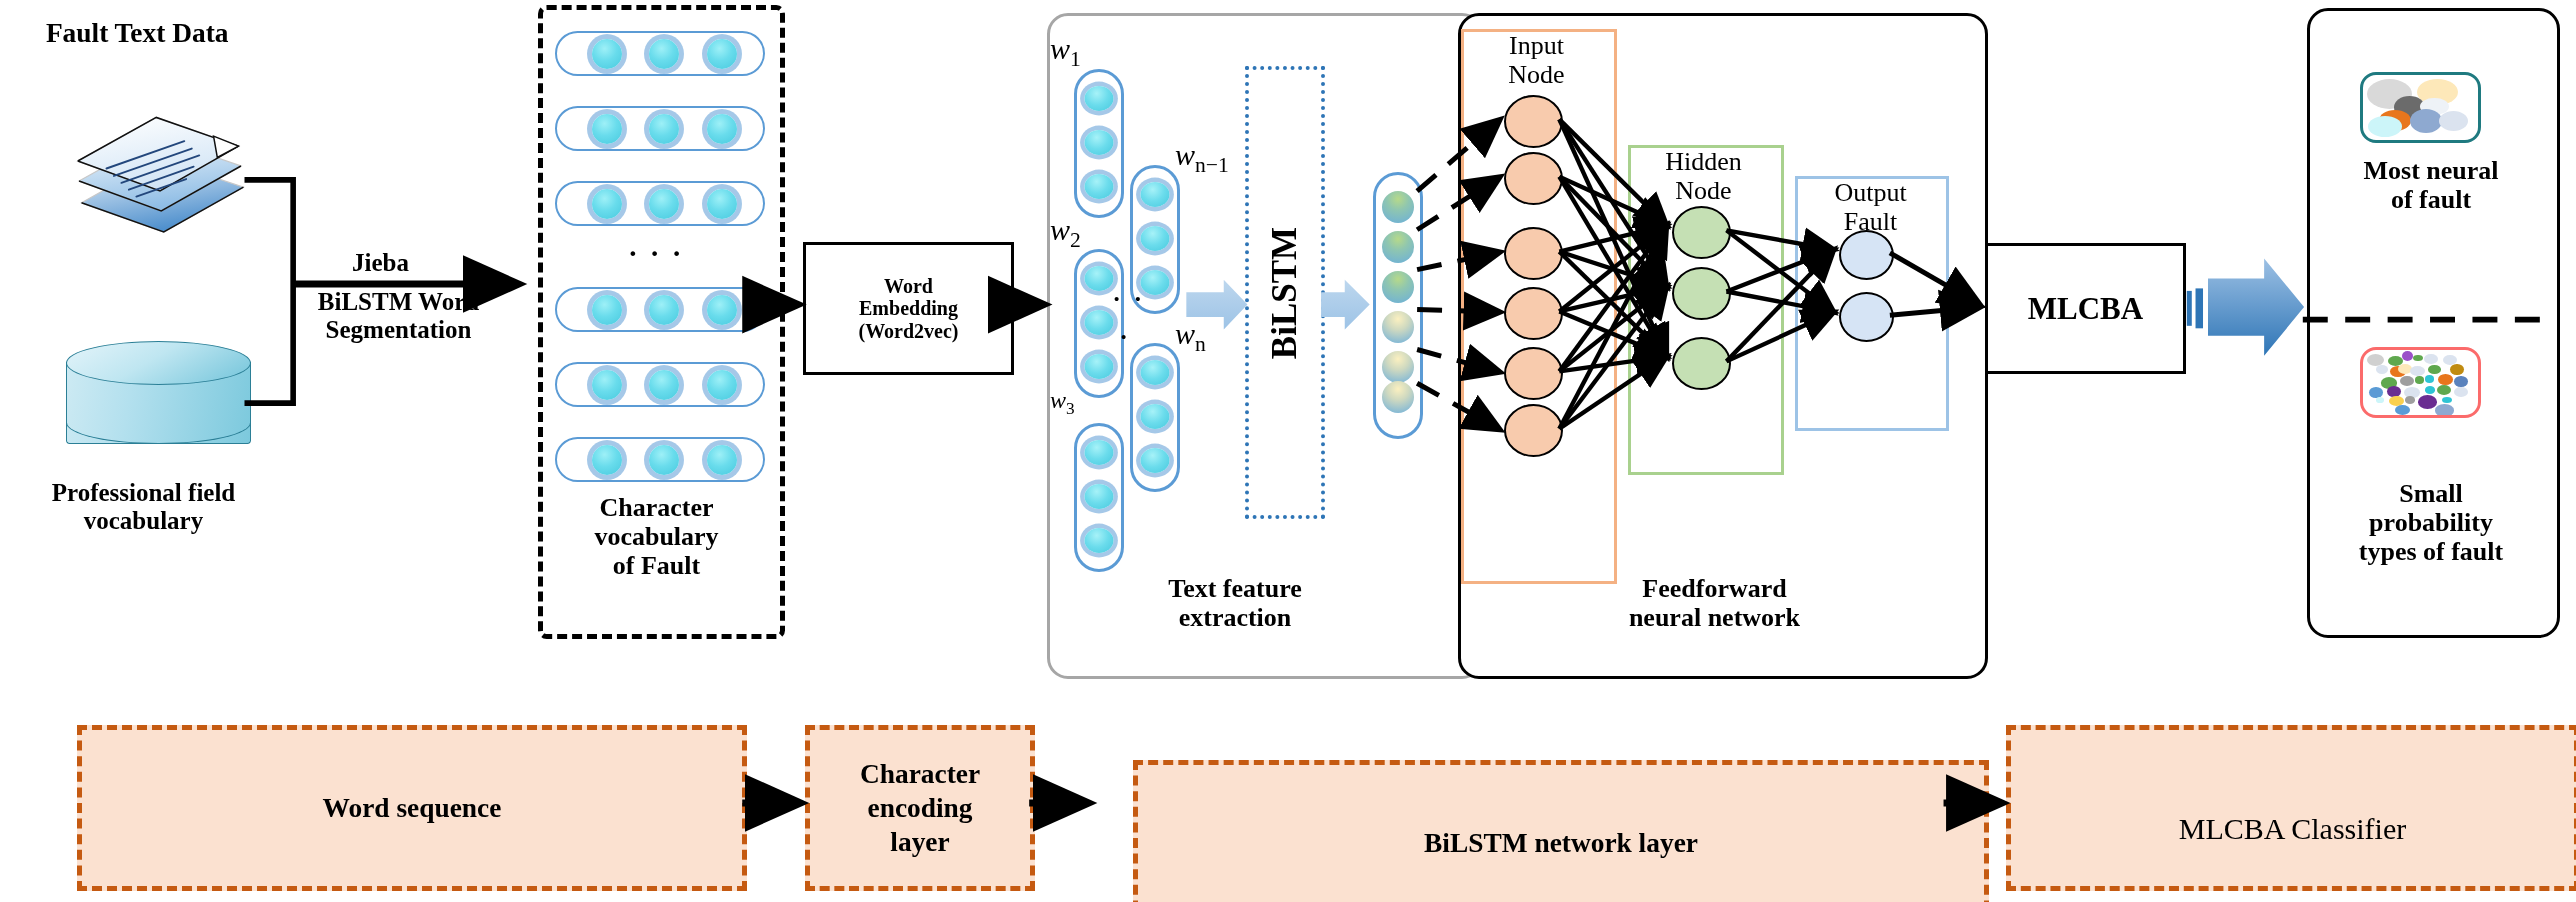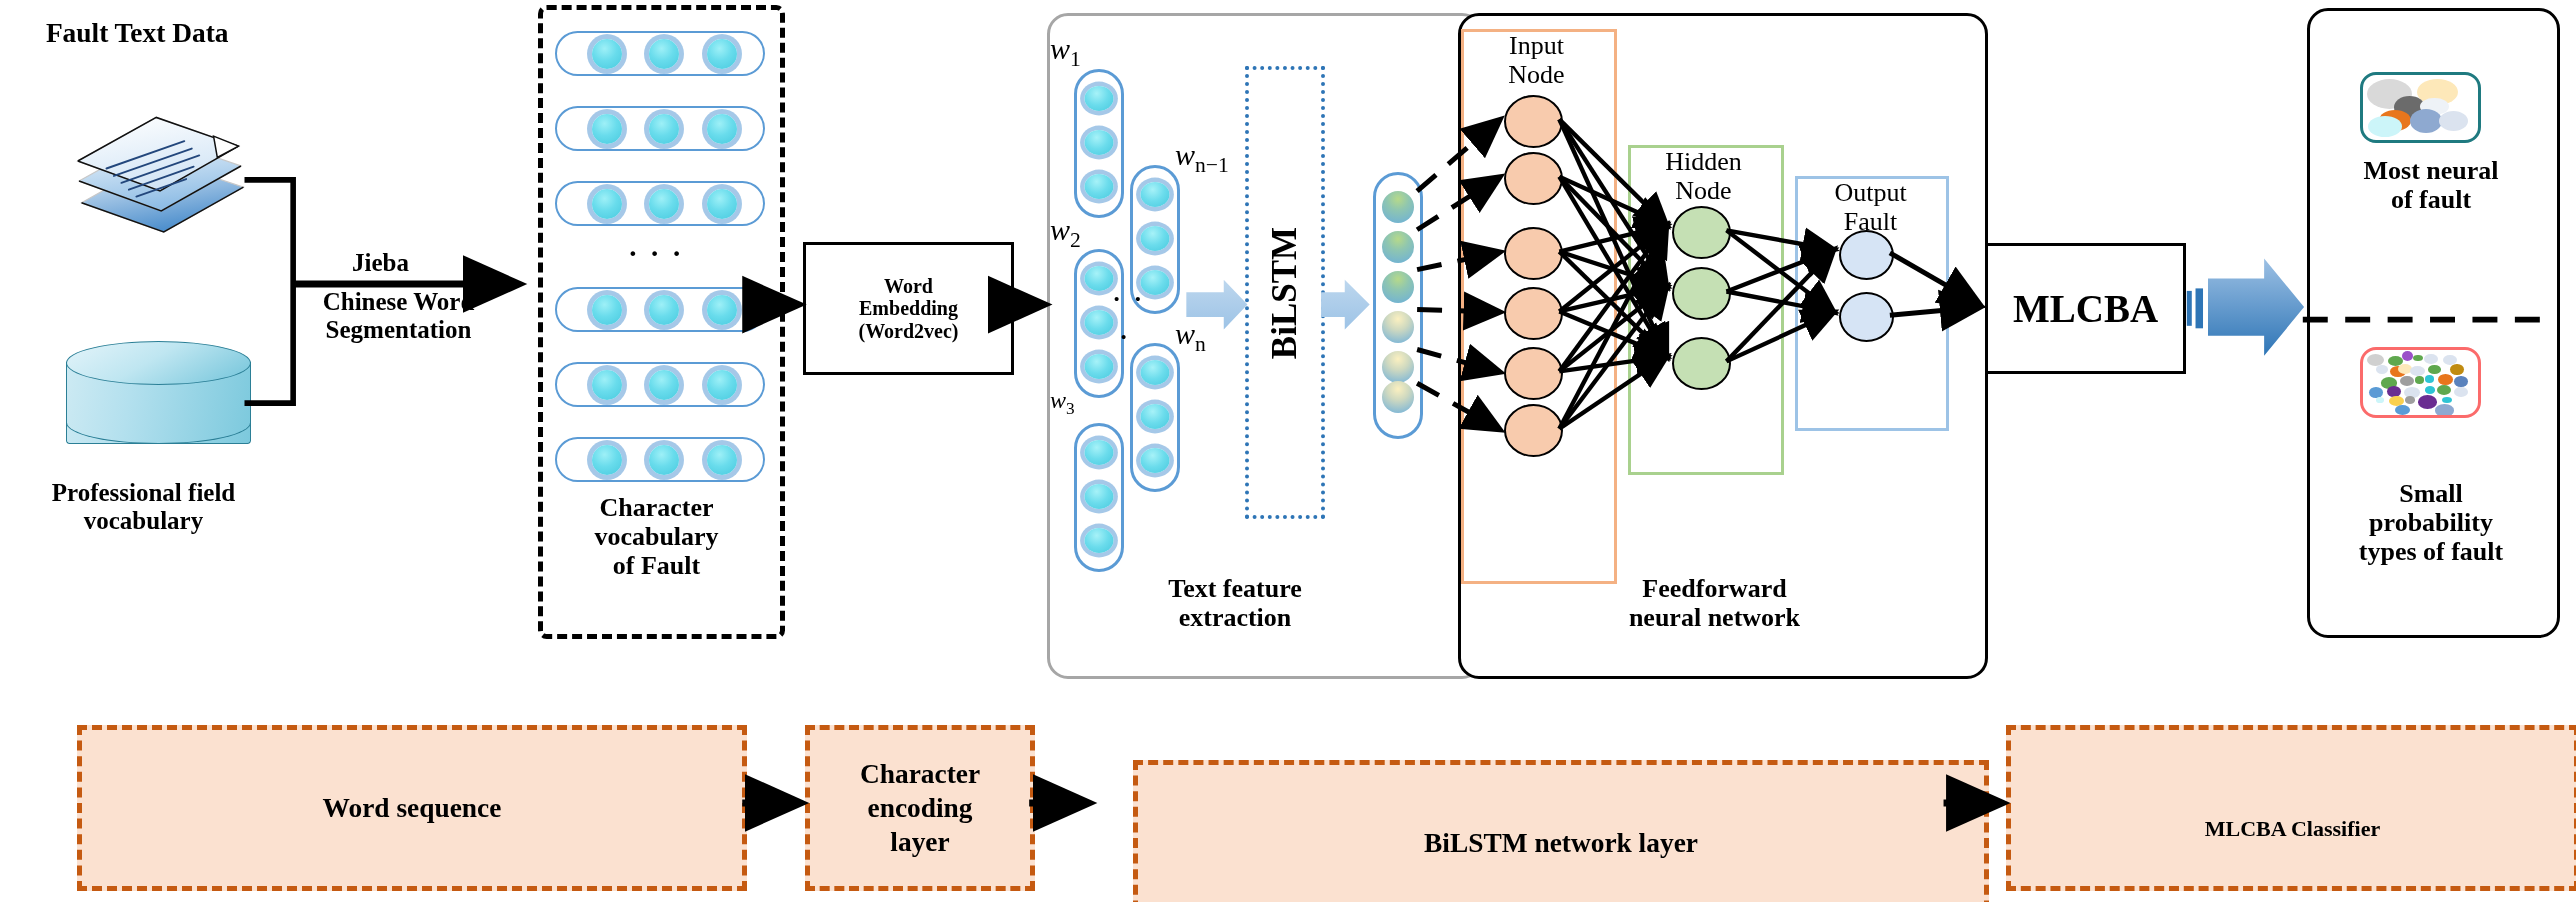--- a/index.html
+++ b/index.html
@@ -115,21 +115,21 @@
   <div class="cyl-top" style="left:0;top:0;width:183px;height:42px;"></div>
   <div style="position:absolute;left:0;top:81px;width:187px;height:44px;overflow:hidden;">
     <div class="cyl-top" style="left:0;top:-21px;width:183px;height:42px;background:none;border-top:none;"></div>
   </div>
 </div>
 
 <div class="lbl" style="left:0px;top:479px;width:287px;font-size:25px;">Professional field
 vocabulary</div>
 
 <div class="lbl" style="left:287px;top:249px;width:187px;font-size:25px;">Jieba</div>
-<div class="lbl" style="left:274px;top:288px;width:249px;font-size:25px;">Chinese Word
+<div class="lbl" style="left:274px;top:288px;width:249px;font-size:25px;">BiLSTM Word
 Segmentation</div>
 
 <div class="dashbox" style="left:538px;top:5px;width:237px;height:624px;"></div>
 
 <div class="pillrow" style="left:555px;top:31px;width:206px;height:41px;">
   <div class="dot" style="left:35px;top:5.6px;width:30px;height:30px;"></div>
   <div class="dot" style="left:92px;top:5.6px;width:30px;height:30px;"></div>
   <div class="dot" style="left:150px;top:5.6px;width:30px;height:30px;"></div>
 </div>
 <div class="pillrow" style="left:555px;top:106px;width:206px;height:41px;">
@@ -248,21 +248,21 @@
 <div class="node hid" style="left:1672px;top:267px;width:55px;height:49px;"></div>
 <div class="node hid" style="left:1672px;top:337px;width:55px;height:49px;"></div>
 
 <div class="node out" style="left:1839px;top:230px;width:51px;height:46px;"></div>
 <div class="node out" style="left:1839px;top:292px;width:51px;height:46px;"></div>
 
 <div class="lbl" style="left:1568px;top:574px;width:293px;font-size:26px;">Feedforward
 neural network</div>
 
 <div class="blackbox" style="left:1985px;top:243px;width:195px;height:125px;">
-  <div style="font-size:39px;font-weight:bold;">MLCBA</div>
+  <div style="font-size:31px;font-weight:bold;">MLCBA</div>
 </div>
 
 <div class="panel-black" style="left:2307px;top:7.5px;width:247px;height:624px;"></div>
 
 <div class="minicard" style="left:2360px;top:72px;width:115px;height:65px;border:3.7px solid #1f7a80;overflow:hidden;">
   <div class="blob" style="left:3.7px;top:3.7px;width:45px;height:30px;background:#d9d9d9;"></div>
   <div class="blob" style="left:54px;top:3.7px;width:41px;height:26px;background:#fde8b9;"></div>
   <div class="blob" style="left:31px;top:21px;width:31px;height:22.5px;background:#6b6b6b;"></div>
   <div class="blob" style="left:57px;top:22.5px;width:29px;height:17.5px;background:#eef2f7;"></div>
   <div class="blob" style="left:16px;top:35px;width:32px;height:21px;background:#e8761d;"></div>
@@ -315,21 +315,21 @@
 </div>
 <div class="orangebox" style="left:805px;top:725px;width:220px;height:156px;">
   <span style="font-size:27.4px;font-weight:bold;white-space:pre-line;line-height:1.25;">Character
 encoding
 layer</span>
 </div>
 <div class="orangebox" style="left:1093px;top:760px;width:846px;height:156px;margin-left:40px;">
   <span style="font-size:27.4px;font-weight:bold;white-space:pre-line;">BiLSTM network layer</span>
 </div>
 <div class="orangebox" style="left:2006px;top:725px;width:563px;height:156px;">
-  <span style="font-size:22px;font-weight:bold;white-space:pre-line;margin-top:42px;">MLCBA Classifier</span>
+  <span style="font-size:30px;font-weight:normal;white-space:pre-line;margin-top:42px;">MLCBA Classifier</span>
 </div>
 
 <svg class="olay" viewBox="0 0 4130 1447" width="2576" height="903">
   <defs>
     <marker id="ah" markerWidth="9" markerHeight="9" refX="7.2" refY="4.5" orient="auto">
       <polygon points="0,0.6 8.6,4.5 0,8.4" fill="#000"></polygon>
     </marker>
     <marker id="ahs" markerWidth="10" markerHeight="10" refX="8" refY="5" orient="auto">
       <polygon points="0,0.8 9.4,5 0,9.2" fill="#000"></polygon>
     </marker>

